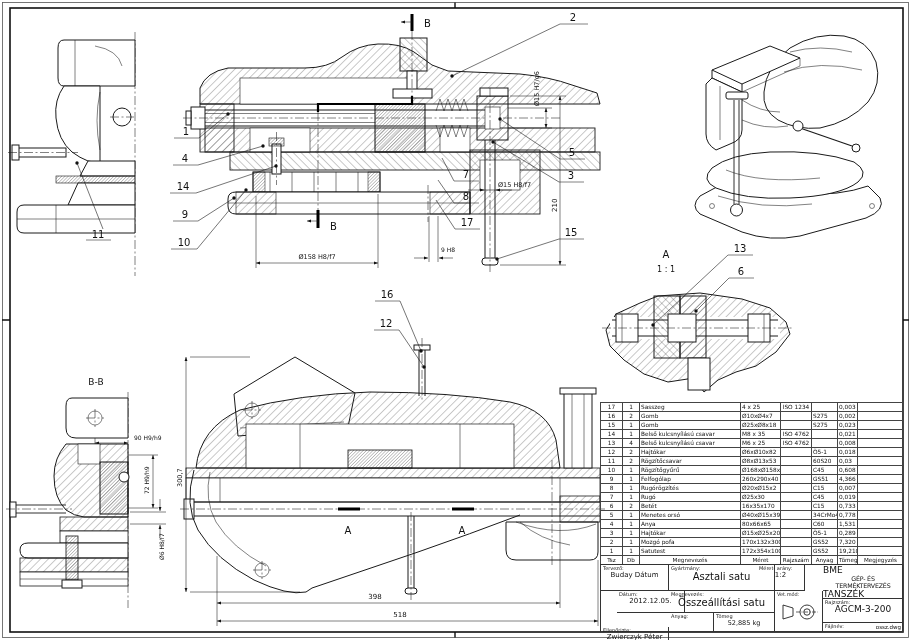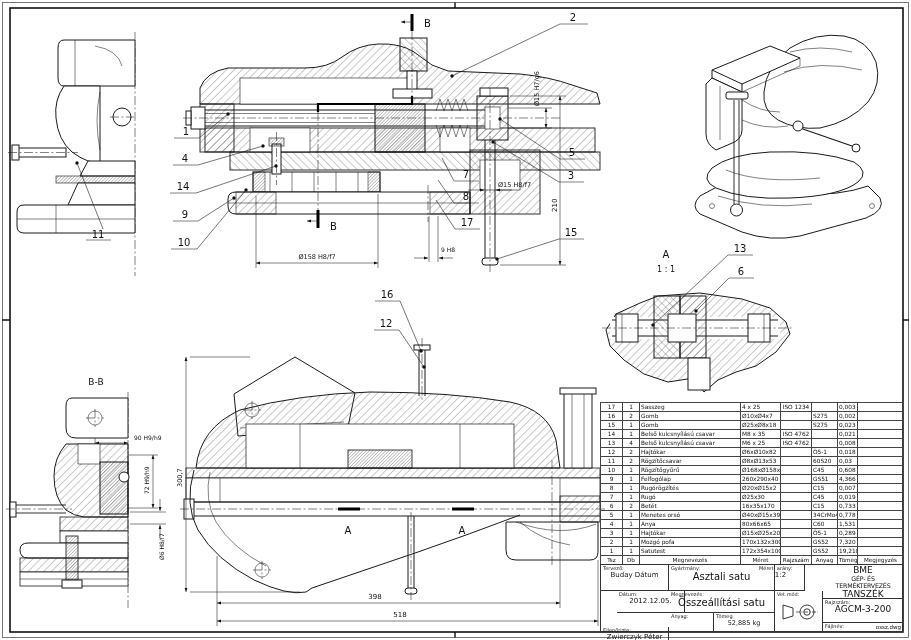--- a/index.html
+++ b/index.html
@@ -22,21 +22,21 @@
   .parts td:nth-child(1),.parts td:nth-child(2),.parts td:nth-child(5){text-align:center;}
   .parts tr.hdr td{text-align:center;font-size:5.6px;}
   
   .tblock{position:absolute;left:600px;top:564px;width:303px;height:68px;
           border:1px solid #333;box-sizing:border-box;}
   .tc{position:absolute;border-right:1px solid #333;border-bottom:1px solid #333;
       box-sizing:border-box;overflow:hidden;}
   .tc .lb{font-size:5px;color:#222;padding:1px 0 0 2px;line-height:5px;}
   .tc .val{text-align:center;font-size:7px;line-height:8px;}
   .big{font-size:10px !important;line-height:11px !important;}
-  .org1{font-size:9px;text-align:center;line-height:10px;}
+  .org1{font-size:9px;text-align:left;line-height:10px;}
   .org2{font-size:6.3px;text-align:center;line-height:7px;letter-spacing:-0.2px;}
 </style>
 </head>
 <body>
 
 <div class="page">
 
 <svg width="911" height="640" viewBox="0 0 911 640">
   <defs>
     <pattern id="h45" width="5.5" height="5.5" patternUnits="userSpaceOnUse" patternTransform="rotate(45)">

